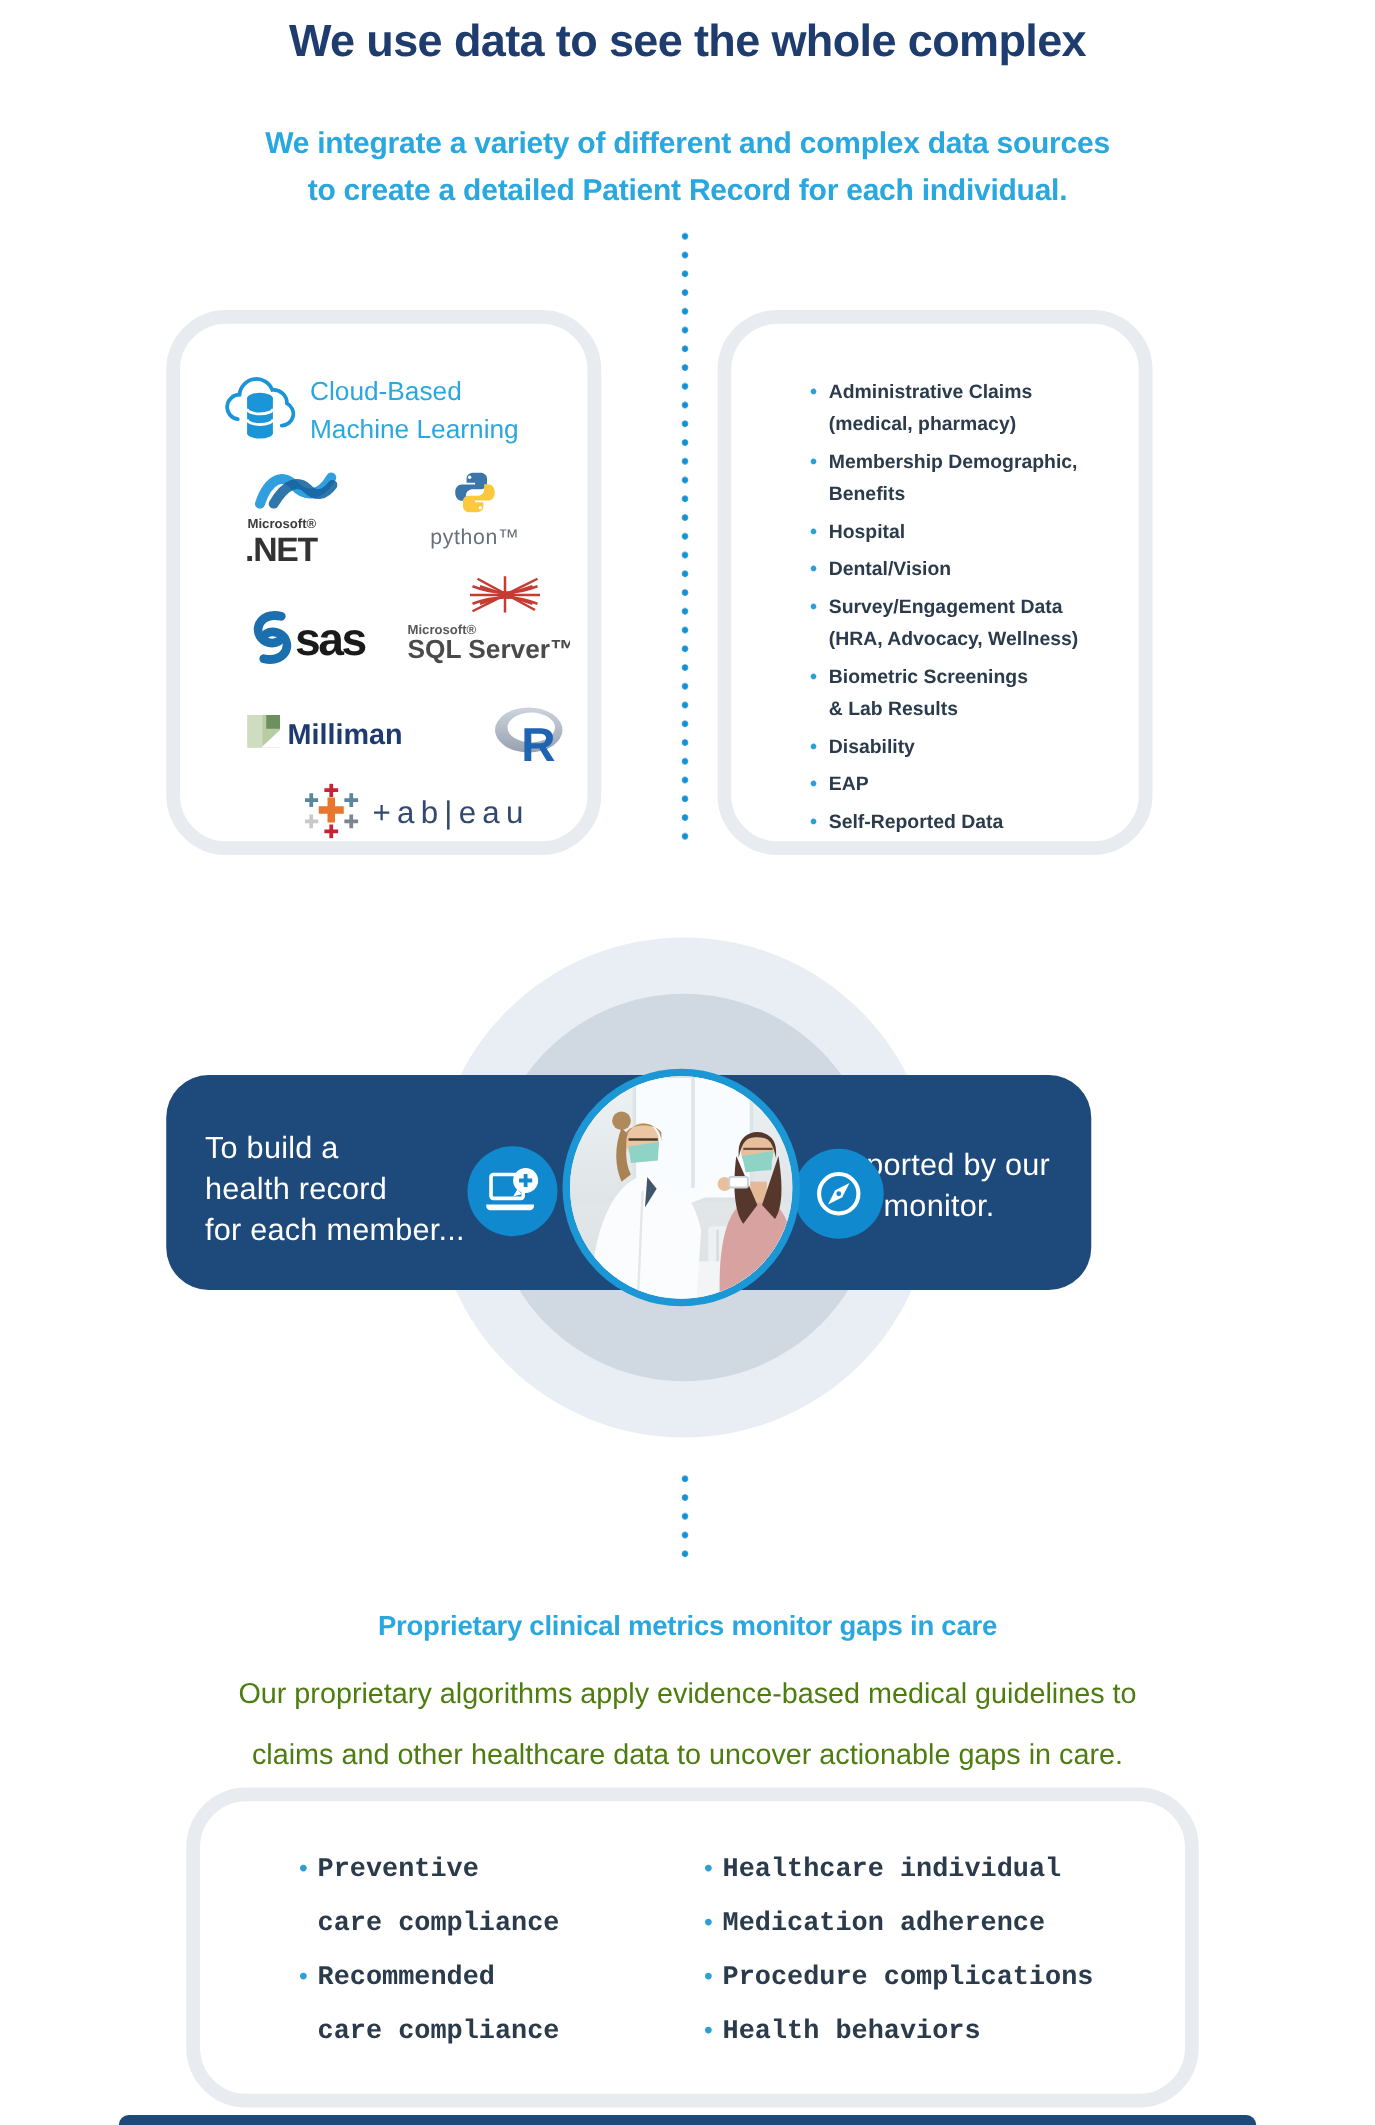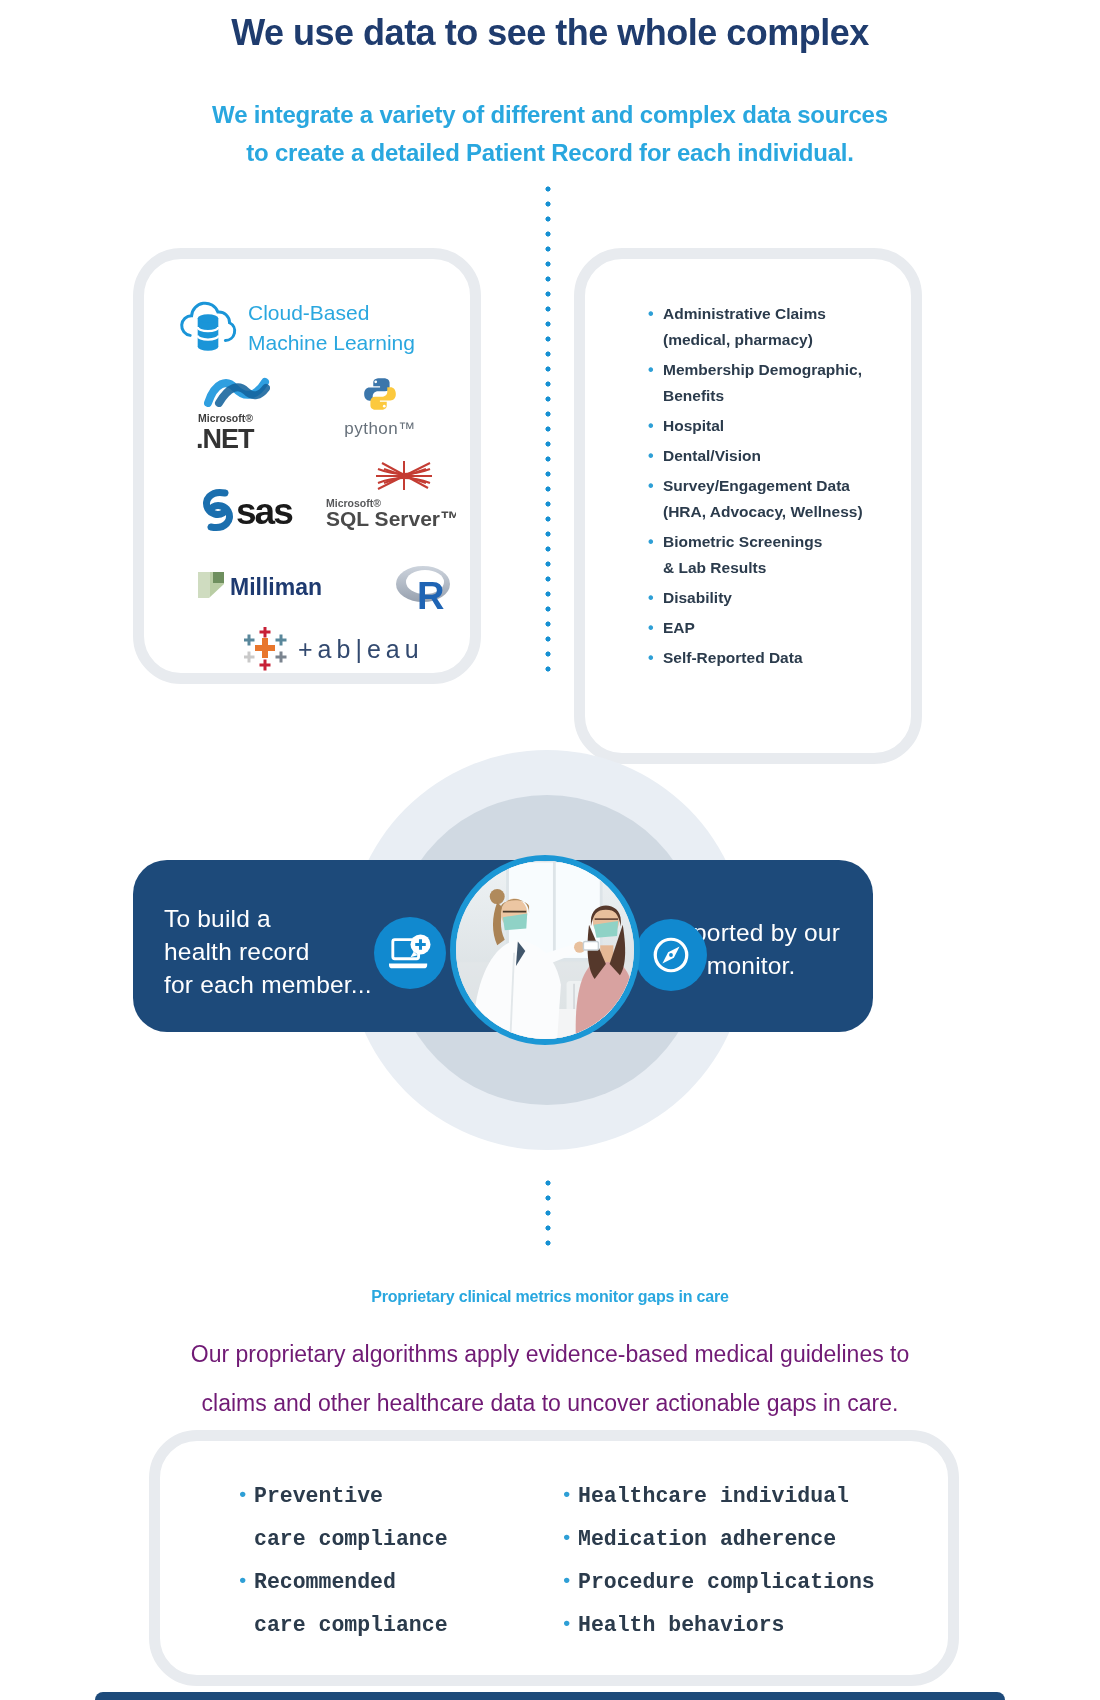--- a/index.html
+++ b/index.html
@@ -13,21 +13,21 @@
             font-size:24px;font-weight:700;color:#29a7df;line-height:38px;letter-spacing:-0.2px;}
 
   .dotted{position:absolute;width:6px;background-repeat:repeat-y;
           background-image:radial-gradient(circle 2.6px at 3px 6px,#1590d2 2.3px,rgba(21,144,210,0) 2.8px);
           background-size:6px 15px;}
   .dotted1{left:545px;top:183px;height:497px;}
   .dotted2{left:545px;top:1177px;height:72px;}
 
   .panel{position:absolute;background:#fff;border:11px solid #e8ebef;border-radius:48px;box-sizing:border-box;}
   .panel-left{left:133px;top:248px;width:348px;height:436px;}
-  .panel-right{left:574px;top:248px;width:348px;height:516px;}
+  .panel-right{left:574px;top:248px;width:348px;height:436px;}
   .panel-bottom{left:149px;top:1430px;width:810px;height:256px;}
 
   .cloud-head{position:absolute;left:34px;top:36px;display:flex;align-items:center;}
   .cloud-head .txt{margin-left:10px;font-size:21px;line-height:30px;color:#2aa7df;font-weight:400;}
 
   .logo{position:absolute;text-align:center;}
   .logo-dotnet{left:40px;top:116px;width:106px;}
   .logo-dotnet .ms{font-size:10.5px;font-weight:700;color:#3d3d3d;text-align:left;padding-left:14px;margin-top:1px;}
   .logo-dotnet .net{font-size:27px;font-weight:700;color:#333;text-align:left;padding-left:12px;letter-spacing:-1px;}
   .logo-python{left:194px;top:116px;width:84px;}
@@ -56,23 +56,23 @@
 
   .icon-circle{position:absolute;width:72px;height:72px;border-radius:50%;background:#1189cf;
                display:flex;align-items:center;justify-content:center;}
   .icon-laptop-pos{left:241px;top:57px;}
   .icon-compass-pos{left:502px;top:59px;}
 
   .photo-circle{position:absolute;left:450px;top:855px;width:190px;height:190px;box-sizing:border-box;
                 border:6px solid #1b97d5;border-radius:50%;overflow:hidden;background:#dfe6ea;z-index:5;}
 
   .metrics-heading{position:absolute;top:1288px;left:0;width:1100px;text-align:center;
-                   font-size:16px;font-weight:700;color:#29a7df;letter-spacing:-0.2px;}
+                   font-size:22px;font-weight:700;color:#29a7df;letter-spacing:-0.2px;}
   .metrics-desc{position:absolute;top:1330px;left:120px;width:860px;text-align:center;
-                font-size:23px;line-height:49px;color:#701a75;font-weight:400;}
+                font-size:23px;line-height:49px;color:#4d7c0f;font-weight:400;}
 
   .metric-list{position:absolute;top:34px;margin:0;padding:0;list-style:none;}
   .metric-list li{position:relative;padding-left:17px;
                   font-size:21.5px;line-height:43px;font-weight:700;color:#2b3b4c;font-family:Liberation Mono, monospace;}
   .metric-list li::before{content:"\2022";position:absolute;left:0;top:0;color:#2e9fd6;font-size:19px;}
   .metric-left{left:77px;}
   .metric-right{left:401px;}
 
   .footer-bar{position:absolute;left:95px;top:1692px;width:910px;height:8px;background:#1d4a7a;
               border-radius:8px 8px 0 0;}

